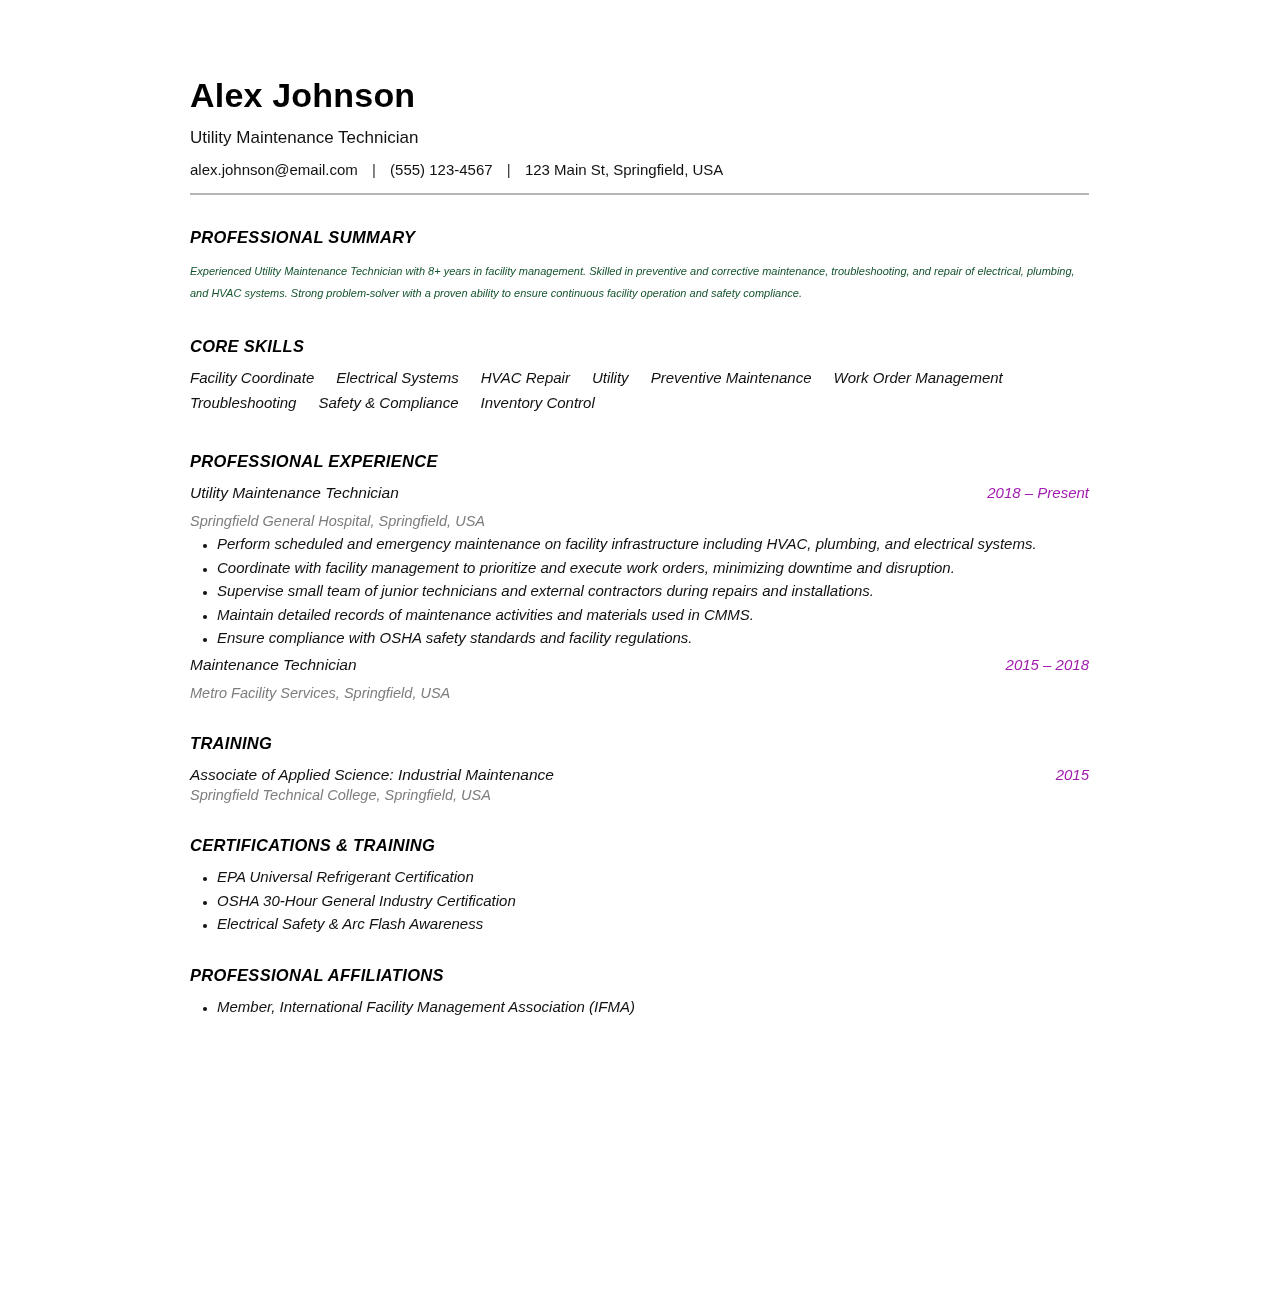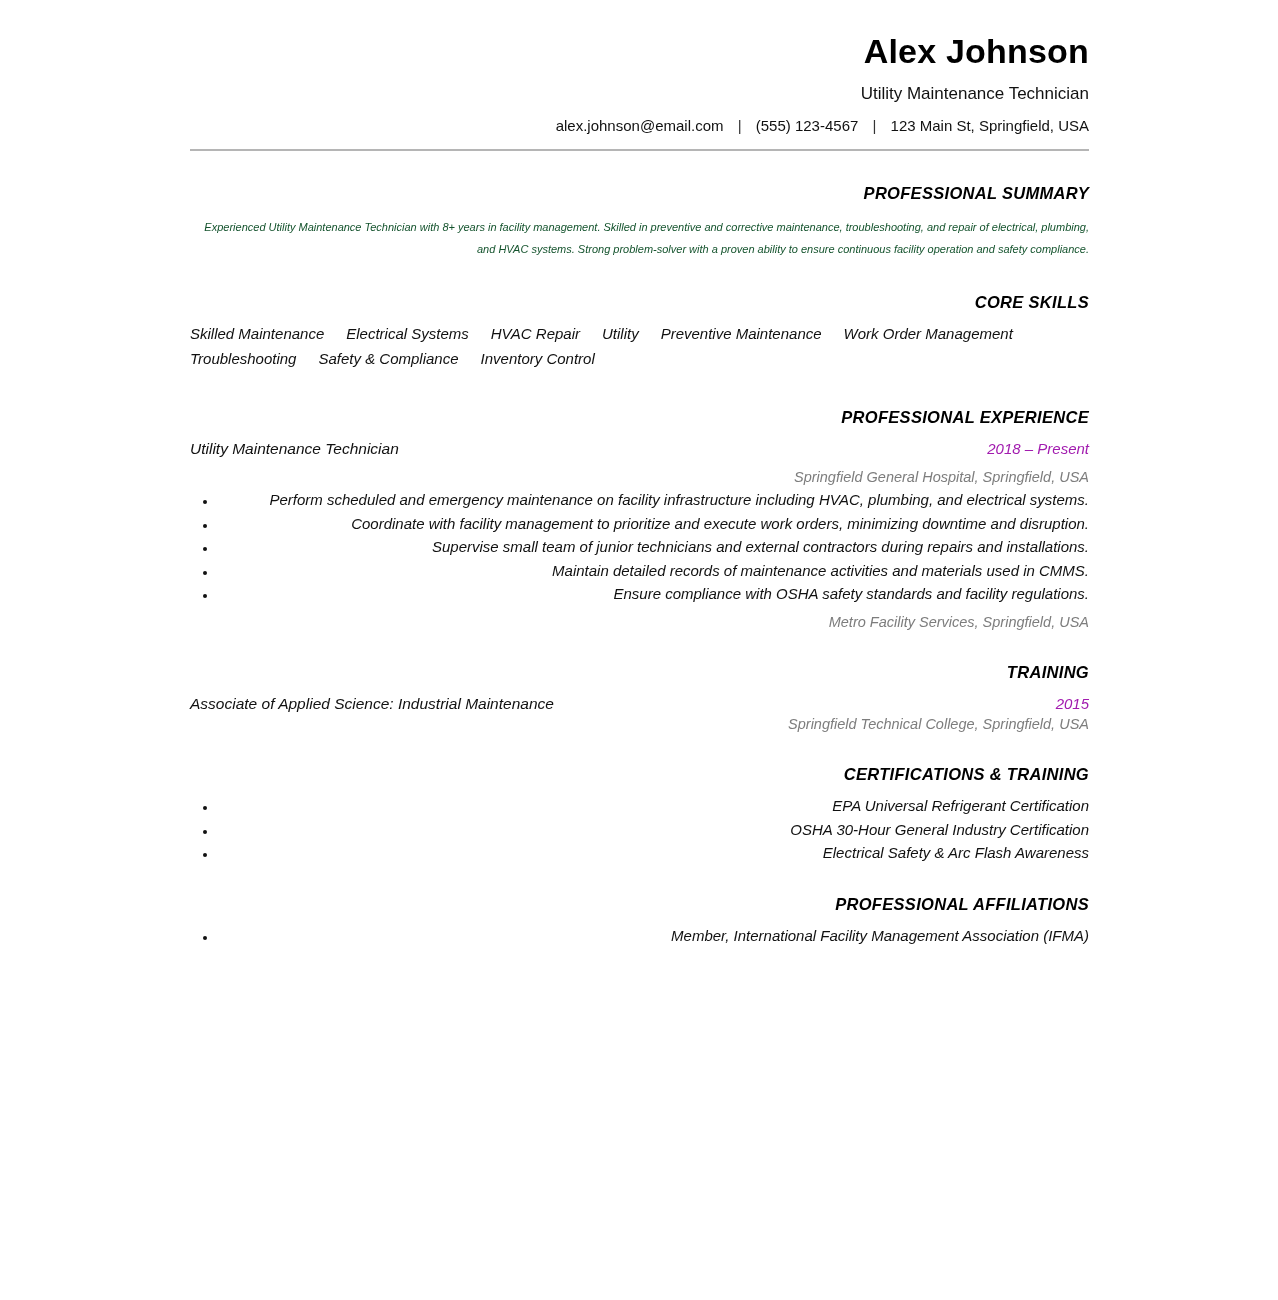--- a/index.html
+++ b/index.html
@@ -12,22 +12,21 @@
   .page {
     position: relative;
     width: 1278px;
     height: 1300px;
     background: #ffffff;
     overflow: hidden;
   }
   .content {
     margin-left: 190px;
     width: 899px;
-    padding-top: 32px;
-    text-align: right;
+    padding-top: 76px;
   }
   .name {
     font-size: 34px;
     font-weight: 700;
     color: #000000;
     letter-spacing: 0.2px;
   }
   .job-title-header {
     margin-top: 13px;
     font-size: 17px;
@@ -128,21 +127,21 @@
     </div>
 
     <div class="section">
       <div class="section-heading">PROFESSIONAL SUMMARY</div>
       <div class="summary-text">Experienced Utility Maintenance Technician with 8+ years in facility management. Skilled in preventive and corrective maintenance, troubleshooting, and repair of electrical, plumbing, and HVAC systems. Strong problem-solver with a proven ability to ensure continuous facility operation and safety compliance.</div>
     </div>
 
     <div class="section">
       <div class="section-heading">CORE SKILLS</div>
       <div class="skills-list">
-        <span>Skilled Maintenance</span>
+        <span>Facility Coordinate</span>
         <span>Electrical Systems</span>
         <span>HVAC Repair</span>
         <span>Utility</span>
         <span>Preventive Maintenance</span>
         <span>Work Order Management</span>
         <span>Troubleshooting</span>
         <span>Safety &amp; Compliance</span>
         <span>Inventory Control</span>
       </div>
     </div>
@@ -159,20 +158,24 @@
         <ul class="bullets">
           <li>Perform scheduled and emergency maintenance on facility infrastructure including HVAC, plumbing, and electrical systems.</li>
           <li>Coordinate with facility management to prioritize and execute work orders, minimizing downtime and disruption.</li>
           <li>Supervise small team of junior technicians and external contractors during repairs and installations.</li>
           <li>Maintain detailed records of maintenance activities and materials used in CMMS.</li>
           <li>Ensure compliance with OSHA safety standards and facility regulations.</li>
         </ul>
       </div>
 
       <div class="job">
+        <div class="row-split">
+          <span class="role-title">Maintenance Technician</span>
+          <span class="role-dates">2015 – 2018</span>
+        </div>
         <div class="company">Metro Facility Services, Springfield, USA</div>
       </div>
     </div>
 
     <div class="section">
       <div class="section-heading">TRAINING</div>
       <div class="row-split">
         <span class="role-title">Associate of Applied Science: Industrial Maintenance</span>
         <span class="role-dates">2015</span>
       </div>

